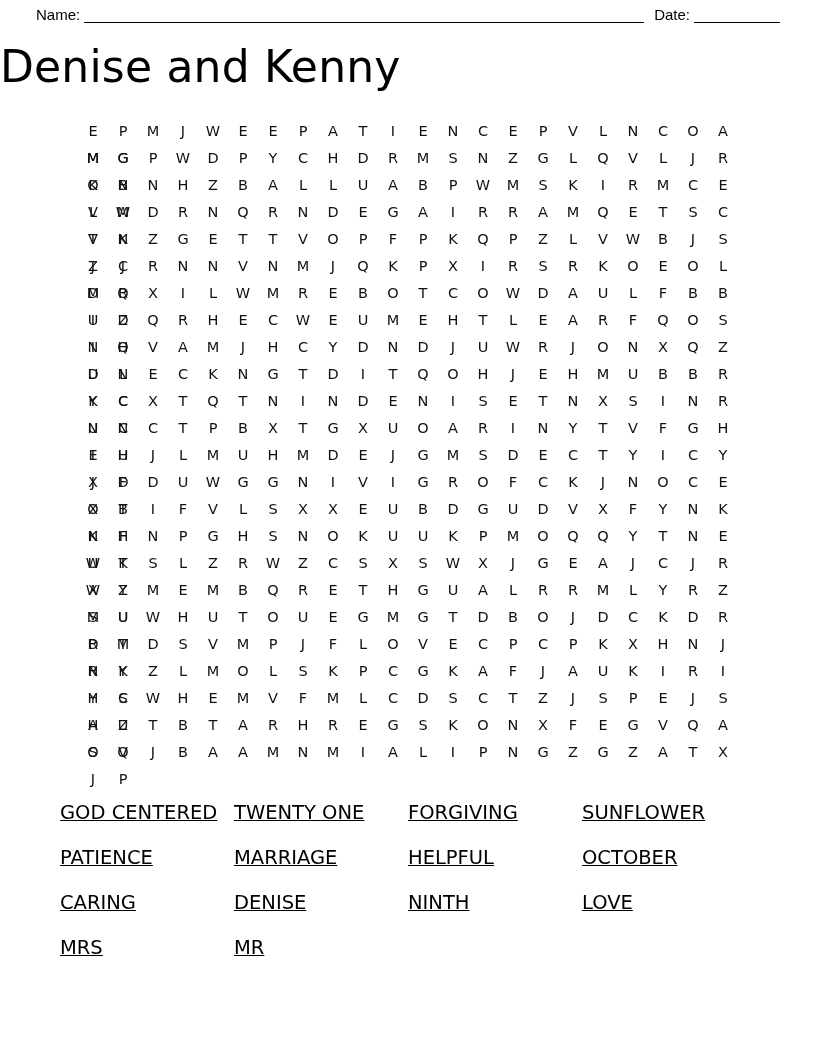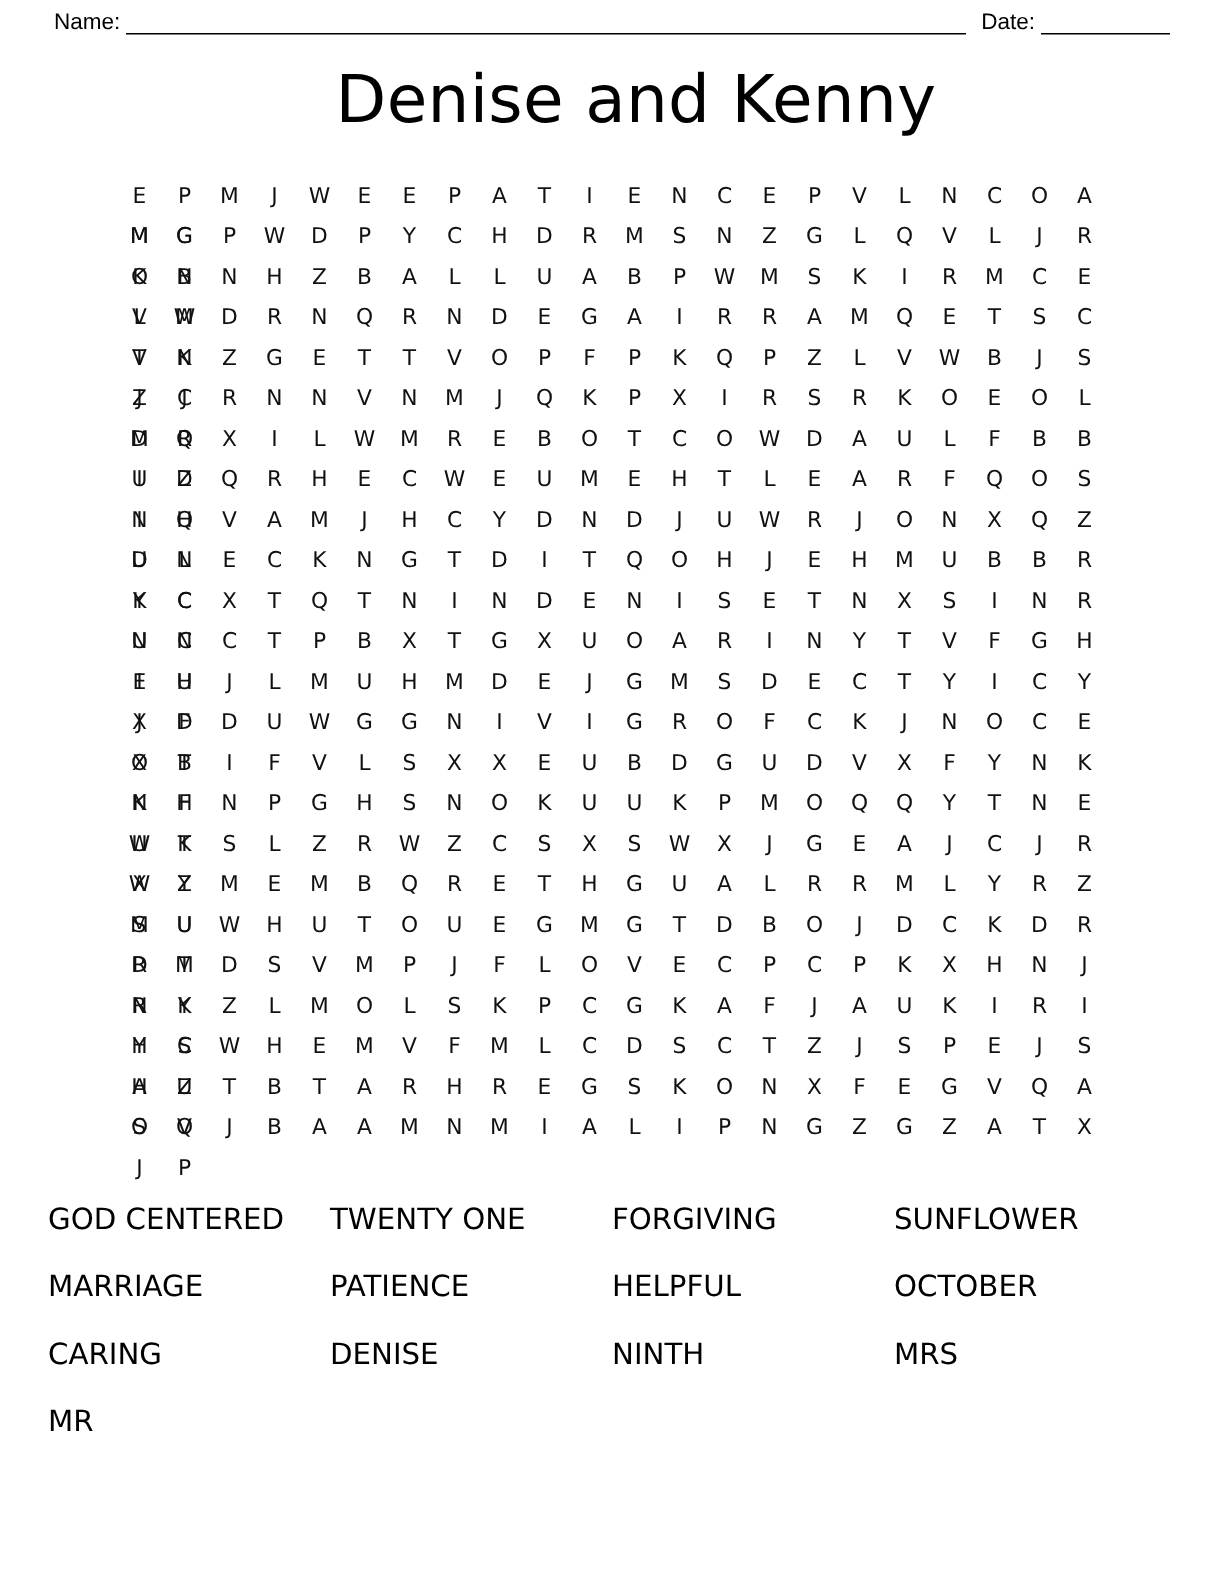--- a/index.html
+++ b/index.html
@@ -37,27 +37,25 @@
     margin: 0 10px 0 4px;
   }
   .header .date-rule {
     width: 86px;
     border-bottom: 1px solid #000;
     height: 12px;
     margin-left: 4px;
   }
   
   .title {
-    text-align: center;
     font-size: 44px;
     font-weight: normal;
     margin: 18px 0 0 0;
     letter-spacing: 0.2px;
     font-family: "DejaVu Sans", sans-serif;
-    padding-left: 32px;
   }
   
   .grid {
     margin: 26px auto 0 auto;
     width: 660px;
     display: flex;
     flex-direction: column;
     gap: 0;
   }
   .grid-row {
@@ -69,24 +67,25 @@
   .cell {
     text-align: center;
     font-size: 14.5px;
     font-family: "DejaVu Sans", sans-serif;
     line-height: 27px;
     color: #111;
   }
   
   .wordlist {
     margin: 24px 0 0 0;
-    padding: 0 32px;
+    padding: 0 60px;
     display: grid;
     grid-template-columns: repeat(4, 1fr);
     row-gap: 0;
+    text-decoration: underline;
   }
   .word {
     font-size: 19.5px;
     font-family: "DejaVu Sans", sans-serif;
     line-height: 45px;
     white-space: nowrap;
     color: #000;
   }
 </style>
 </head>
@@ -728,24 +727,25 @@
         <span class="cell">J</span>
         <span class="cell">P</span>
       </div>
     </div>
 
   <div class="wordlist" id="wordlist">
       <div class="word">GOD CENTERED</div>
       <div class="word">TWENTY ONE</div>
       <div class="word">FORGIVING</div>
       <div class="word">SUNFLOWER</div>
+      <div class="word">PATIENCE</div>
       <div class="word">MARRIAGE</div>
-      <div class="word">PATIENCE</div>
       <div class="word">HELPFUL</div>
       <div class="word">OCTOBER</div>
       <div class="word">CARING</div>
       <div class="word">DENISE</div>
       <div class="word">NINTH</div>
+      <div class="word">LOVE</div>
       <div class="word">MRS</div>
       <div class="word">MR</div>
     </div>
 
 </div>
 
 </body></html>

